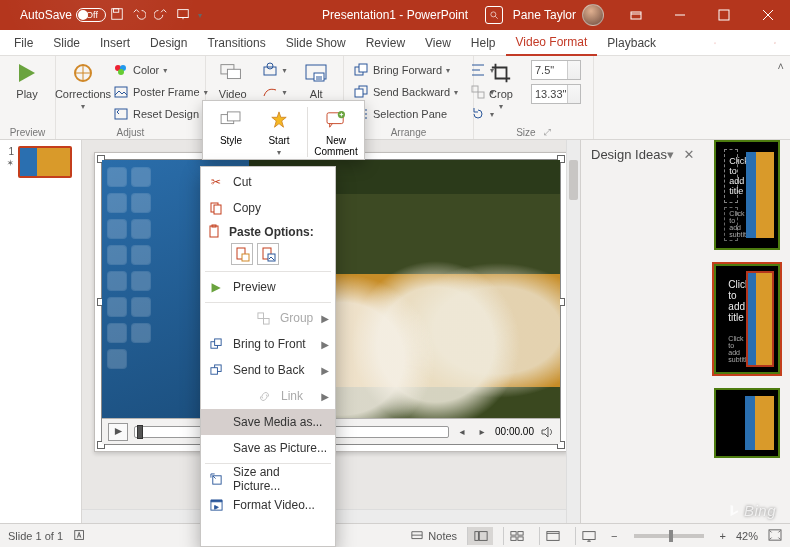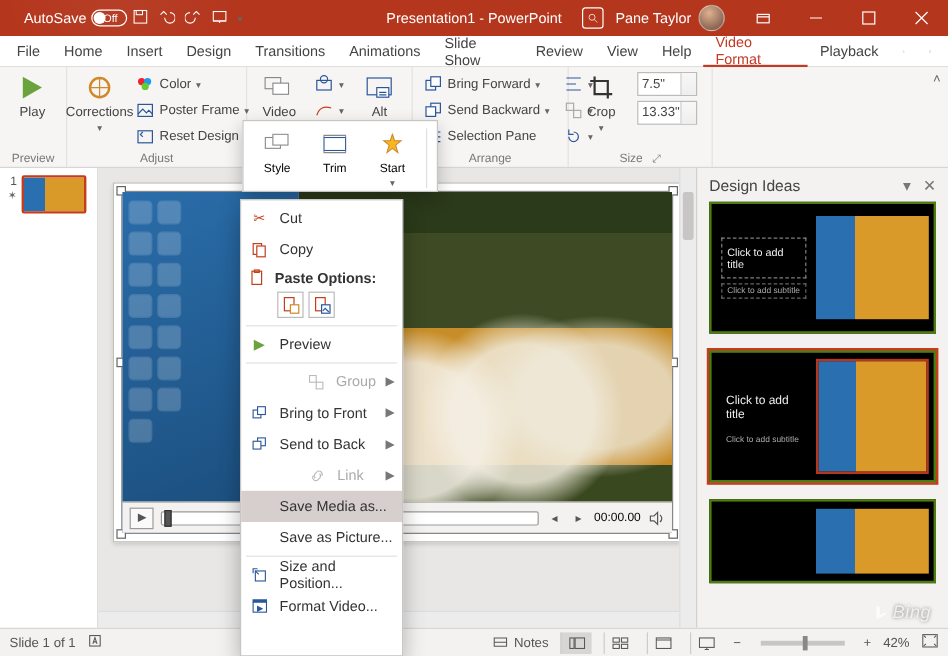--- a/index.html
+++ b/index.html
@@ -75,21 +75,21 @@
   .mediabar .seek { flex:1; height:12px; border:1px solid #999; background:#fff; border-radius:2px; position:relative;}
   .mediabar .seek::after{content:""; position:absolute; left:2px; top:-2px; bottom:-2px; width:4px; background:#555; border:1px solid #333;}
   .mediaico { width:14px; height:14px; display:flex; align-items:center; justify-content:center; color:#555;}
   .playctl{display:flex;align-items:center;justify-content:center;width:20px;height:18px;border:1px solid #999;background:#fafafa;}
 
   .scrollbar-v { position:absolute; right:0; top:0; bottom:0; width:14px; background:#ececec; border-left:1px solid #ddd;}
   .scrollbar-v .sthumb{ position:absolute; left:2px; right:2px; top:20px; height:40px; background:#c8c6c4; border-radius:2px;}
   .scrollbar-h { position:absolute; left:0; right:14px; bottom:0; height:14px; background:#ececec; border-top:1px solid #ddd;}
 
   
-  .designpane { width: 210px; background:#f3f2f1; border-left:1px solid #d2d0ce; display:flex; flex-direction:column;}
+  .designpane { width: 210px; background:#f3f2f1; border-left:1px solid #d2d0ce; display:flex; flex-direction:row;}
   .dptitle { height: 28px; display:flex; align-items:center; padding:0 10px; font-size:13px; color:#444; }
   .dptitle .dd{ margin-left:auto; display:flex; gap:10px; color:#777;}
   .dpbody { flex:1; overflow:auto; padding:0 10px; display:flex; flex-direction:column; gap:14px; position:relative;}
   .idea { height: 110px; background:#000; border:2px solid #4d7c0f; display:flex; align-items:center; }
   .idea.sel { outline: 2px solid #c43e1c; }
   .idea .il { width:48%; display:flex; flex-direction:column; justify-content:center; padding:8px; gap:4px;}
   .idea .il .t1 { color:#eee; border:1px dashed rgba(255,255,255,.5); font-size:9px; padding:6px 4px; }
   .idea .il .t2 { color:#aaa; border:1px dashed rgba(255,255,255,.4); font-size:7px; padding:2px 4px; }
   .idea .ir { width:52%; height:82%; margin-right:4px; background: linear-gradient(to right,#2a6fb0 0 35%, #d99a2a 35% 100%); }
   .idea.alt .ir { border: 2px solid #b4361d; height:90%;}
@@ -181,25 +181,24 @@
       <div class="winbtn">
           <svg viewBox="0 0 12 12" stroke="#fff">
             <path d="M1 1l10 10M11 1L1 11"></path>
           </svg>
         </div>
     </div>
   </div>
 
   <div class="tabs">
     <div class="tab">File</div>
-    <div class="tab">Home</div>
+    <div class="tab">Slide</div>
     <div class="tab">Insert</div>
     <div class="tab">Design</div>
     <div class="tab">Transitions</div>
-    <div class="tab">Animations</div>
     <div class="tab">Slide Show</div>
     <div class="tab">Review</div>
     <div class="tab">View</div>
     <div class="tab">Help</div>
     <div class="tab active">Video Format</div>
     <div class="tab">Playback</div>
     <div class="tab extra">
         <svg width="14" height="14" viewBox="0 0 16 16" stroke="#c33a26" fill="none">
           <path d="M3 8v5h10V8M8 2v8M5 5l3-3 3 3"></path>
         </svg>
@@ -436,37 +435,39 @@
         <div class="ico">
           <svg viewBox="0 0 24 20" width="24" height="18" fill="none" stroke="#888">
             <rect x="1" y="4" width="14" height="10"></rect>
             <rect x="8" y="1" width="14" height="10" fill="#fff"></rect>
           </svg>
         </div>
         <span>Style</span>
       </div>
     <div class="bigbtn">
         <div class="ico">
-          <svg viewBox="0 0 24 20" width="22" height="18" fill="none" stroke="#2b579a">
-            <rect x="2" y="4" width="20" height="12"></rect>
-            <path d="M2 4v-2h20v2M2 16v2h20v-2" stroke="#888"></path>
-          </svg>
-        </div>
-        <span>Trim</span>
-      </div>
+          <svg viewBox="0 0 20 20" width="18" height="18">
+            <path d="M10 1l2 6h6l-5 4 2 7-5-4-5 4 2-7-5-4h6z" fill="#f5b822" stroke="#d08828"></path>
+          </svg>
+        </div>
+        <span>Start</span>
+        <span class="caret">▾</span>
+      </div>
+    <div class="divider"></div>
     <div class="bigbtn">
         <div class="ico">
-          <svg viewBox="0 0 20 20" width="18" height="18">
-            <path d="M10 1l2 6h6l-5 4 2 7-5-4-5 4 2-7-5-4h6z" fill="#f5b822" stroke="#d08828"></path>
-          </svg>
-        </div>
-        <span>Start</span>
-        <span class="caret">▾</span>
-      </div>
-    <div class="divider"></div>
+          <svg viewBox="0 0 24 20" width="22" height="18" fill="none" stroke="#c43e1c">
+            <rect x="2" y="2" width="18" height="12" rx="2"></rect>
+            <path d="M8 14l-3 4v-4"></path>
+            <circle cx="18" cy="4" r="4" fill="#6aa33e" stroke="none"></circle>
+            <path d="M18 2v4M16 4h4" stroke="#fff"></path>
+          </svg>
+        </div>
+        <span style="text-align:center;line-height:1.1">New Comment</span>
+      </div>
   </div>
 
   <div class="main">
     <div class="thumbpane">
       <div class="thumb">
         <div style="display:flex;flex-direction:column;align-items:flex-end;">
           <span class="num">1</span>
           <span class="star">✶</span>
         </div>
         <div class="slidemini"></div>
@@ -705,21 +706,21 @@
         <span class="lbl">Save as Picture...</span>
       </div>
     <div class="sep"></div>
     <div class="mi">
         <span class="mico">
           <svg viewBox="0 0 14 14" width="13" height="13" stroke="#2b579a" fill="none">
             <rect x="3" y="3" width="9" height="9"></rect>
             <path d="M1 5V1h4M3 3l3 3"></path>
           </svg>
         </span>
-        <span class="lbl">Size and Position...</span>
+        <span class="lbl">Size and Picture...</span>
       </div>
     <div class="mi">
         <span class="mico">
           <svg viewBox="0 0 14 14" width="13" height="13" stroke="#2b579a" fill="none">
             <rect x="1" y="3" width="12" height="9"></rect>
             <path d="M1 3V1h12v2M5 7l4 2-4 2z" fill="#2b579a"></path>
           </svg>
         </span>
         <span class="lbl">Format Video...</span>
       </div>

